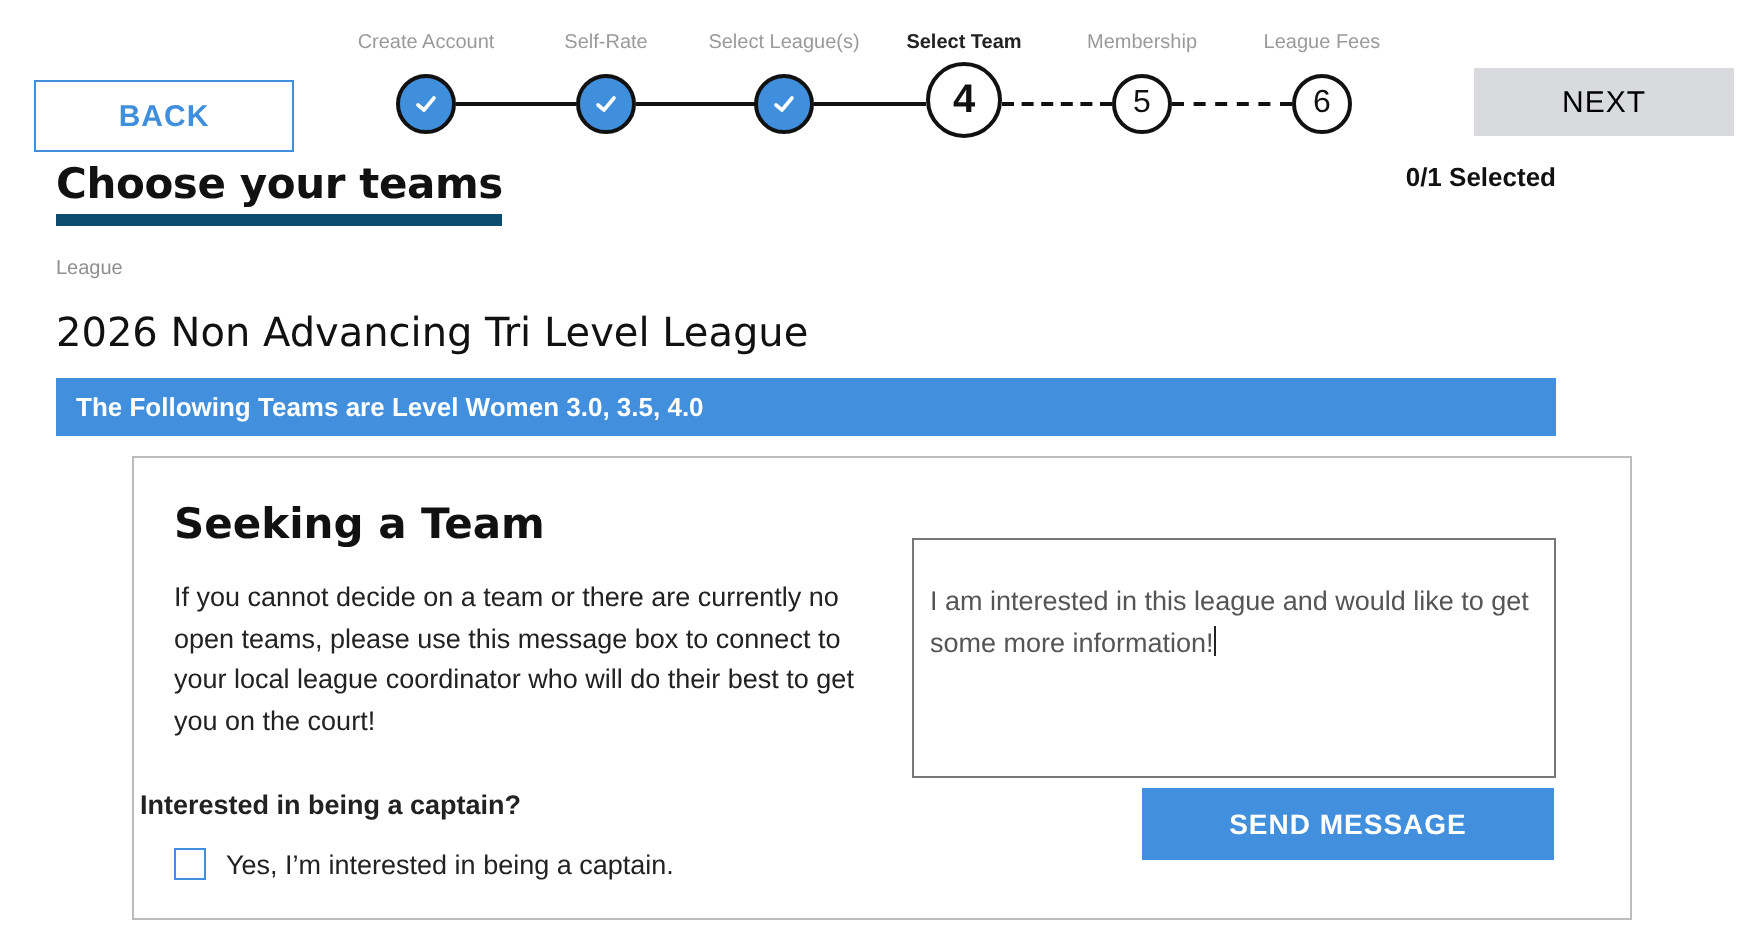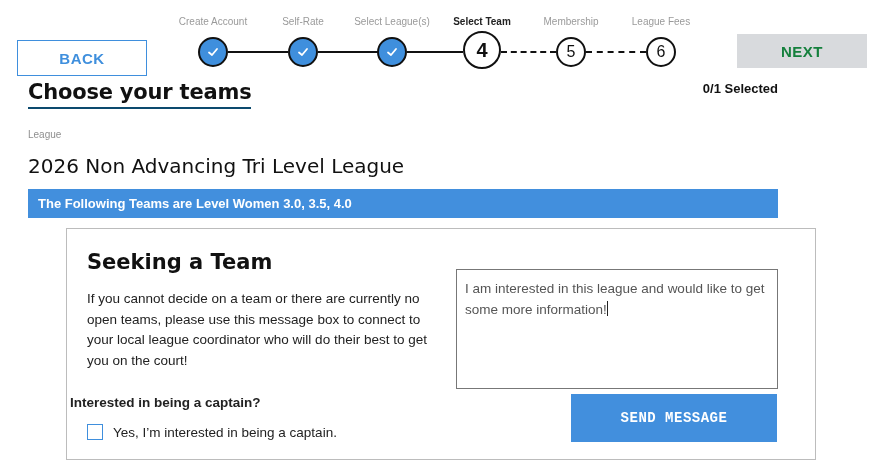--- a/index.html
+++ b/index.html
@@ -7,21 +7,21 @@
     body { font-family: "Liberation Sans", "DejaVu Sans", sans-serif; color: #111; position: relative; }
 
     .back-btn {
       position: absolute; left: 17px; top: 40px; width: 130px; height: 36px;
       border: 1.5px solid #3f8fdd; background: #fff; color: #3f8fdd;
       font-weight: 700; font-size: 15px; letter-spacing: 0.5px;
       display: flex; align-items: center; justify-content: center; cursor: pointer;
     }
     .next-btn {
       position: absolute; left: 737px; top: 34px; width: 130px; height: 34px;
-      background: #d8dadd; color: #15803d; font-weight: 700; font-size: 15px;
+      background: #d8dadd; color: #000000; font-weight: 400; font-size: 15px;
       letter-spacing: 0.5px; display: flex; align-items: center; justify-content: center;
       border: none;
     }
 
     .step-label {
       position: absolute; top: 16px; font-size: 10px; color: #9a9a9a;
       transform: translateX(-50%); white-space: nowrap;
     }
     .step-label.active { color: #222; font-weight: 700; }
 
@@ -34,21 +34,21 @@
     .step-circle.done svg { width: 12px; height: 12px; }
     .step-circle.current { width: 38px; height: 38px; top: 50px; font-size: 20px; font-weight: 700; }
     .step-circle.upcoming { width: 30px; height: 30px; top: 52px; font-size: 16px; }
 
     .connector-solid { position: absolute; top: 51px; height: 2px; background: #111; }
     .connector-dashed { position: absolute; top: 51px; height: 0; border-top: 2px dashed #111; }
 
     .page-title {
       position: absolute; left: 28px; top: 80px; font-size: 21px; font-weight: 700;
       font-family: "DejaVu Sans", sans-serif; color: #111; padding-bottom: 3px;
-      border-bottom: 2px solid #0c4a6e; letter-spacing: -0.2px;
+      border-bottom: 6px solid #0c4a6e; letter-spacing: -0.2px;
     }
     .selected-count {
       position: absolute; right: 100px; top: 81px; font-size: 13px; font-weight: 700; color: #111;
     }
     .league-label {
       position: absolute; left: 28px; top: 129px; font-size: 10px; font-weight: 400; color: #8f8f8f;
     }
     .league-name {
       position: absolute; left: 28px; top: 154px; font-size: 20px;
       font-family: "DejaVu Sans", sans-serif; color: #111;
@@ -77,28 +77,28 @@
     .captain-row {
       position: absolute; left: 20px; top: 195px; display: flex; align-items: center; cursor: pointer;
     }
     .checkbox {
       width: 16px; height: 16px; border: 1.5px solid #3f8fdd; background: #fff; margin-right: 10px;
     }
     .captain-label { font-size: 13.5px; color: #222; }
 
     .message-box {
       position: absolute; left: 389px; top: 40px; width: 322px; height: 120px;
-      border: 1px solid #777; padding: 8px 8px; font-size: 13.5px; line-height: 21px;
+      border: 1px solid #777; padding: 20px 8px; font-size: 13.5px; line-height: 21px;
       color: #555; font-family: "Liberation Sans", sans-serif; resize: none; background: #fff;
     }
     .caret { display: inline-block; width: 1px; height: 15px; background: #222; vertical-align: -2px; }
     .send-btn {
-      position: absolute; left: 504px; top: 165px; width: 206px; height: 48px;
+      position: absolute; left: 504px; top: 165px; width: 206px; height: 36px;
       background: #428fdd; color: #fff; font-weight: 700; font-size: 14px; letter-spacing: 0.5px;
-      display: flex; align-items: center; justify-content: center; border: none; cursor: pointer; font-family: Liberation Mono, monospace;
+      display: flex; align-items: center; justify-content: center; border: none; cursor: pointer;
     }
   </style>
 </head>
 <body>
 
 <button class="back-btn">BACK</button>
 <button class="next-btn">NEXT</button>
 
 <div>
   <span class="step-label" style="left:213px">Create Account</span>

